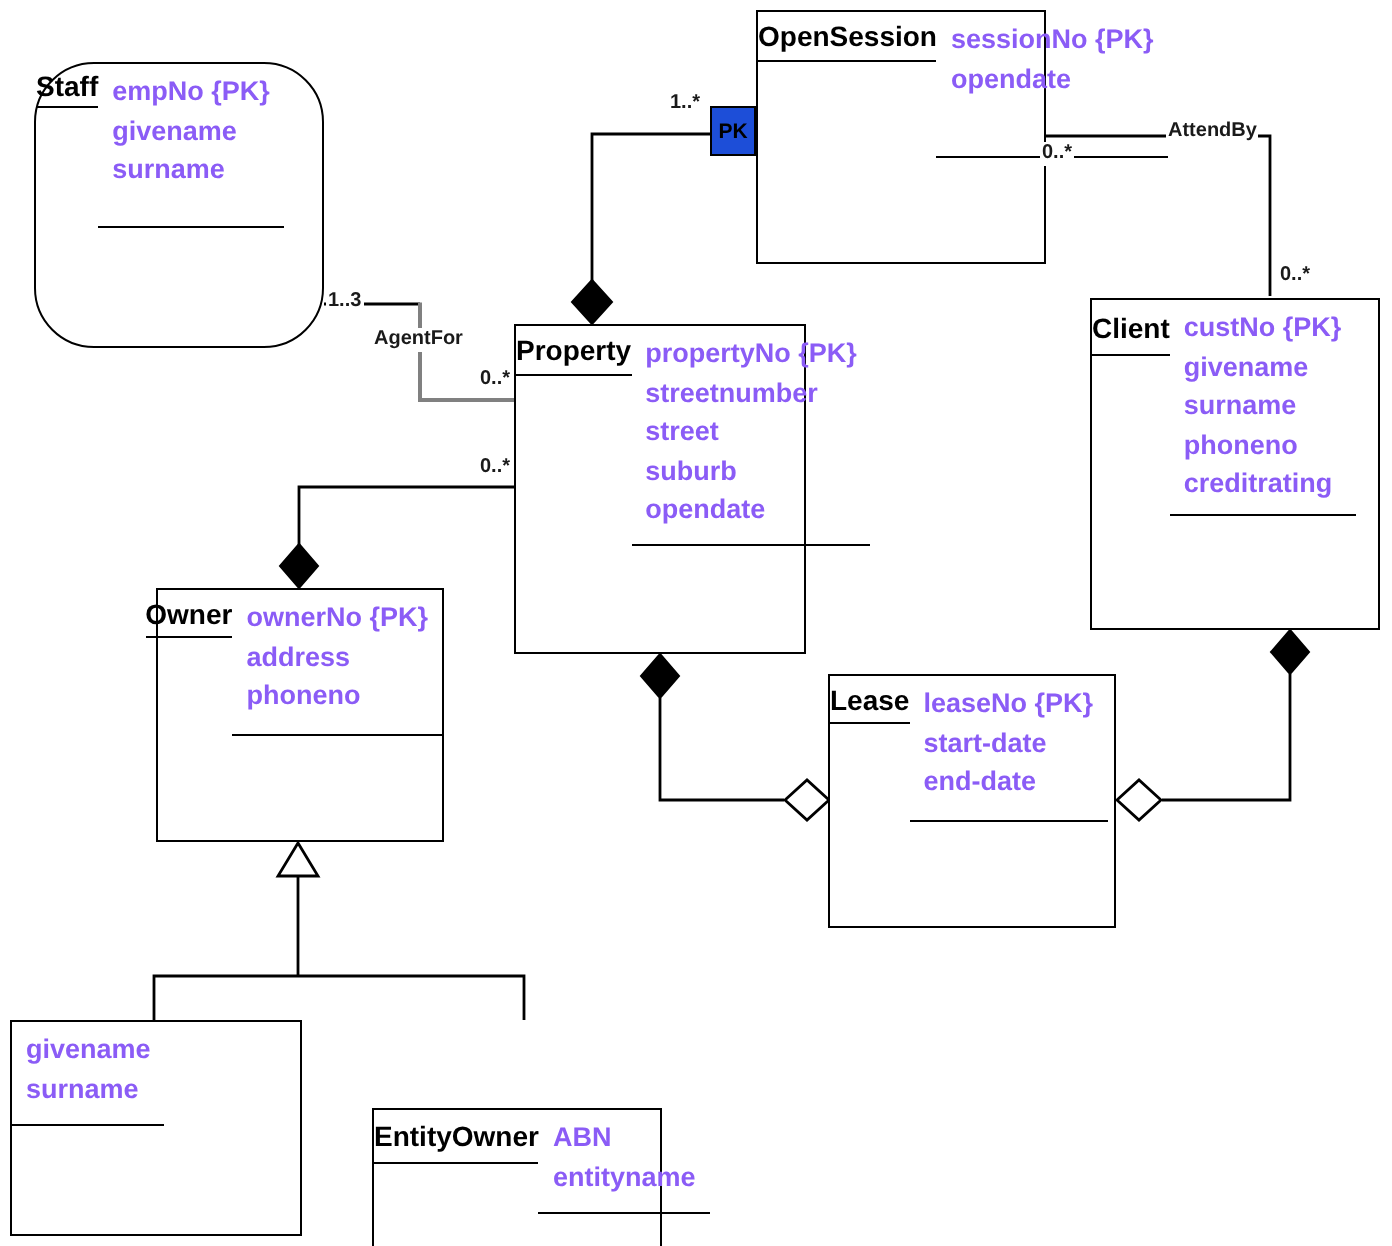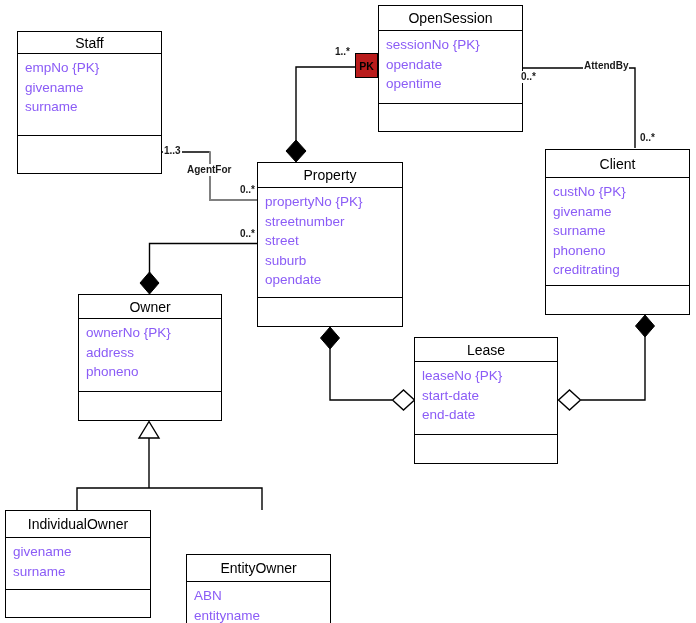--- a/index.html
+++ b/index.html
@@ -15,21 +15,21 @@
     position: absolute;
     left: 0; top: 0;
     width: 696px; height: 623px;
   }
   .uml-class {
     position: absolute;
     box-sizing: border-box;
     border: 1.5px solid #000000;
     background: #ffffff;
     display: flex;
-    flex-direction: column;
+    font-weight: bold;
   }
   .uml-title {
     box-sizing: border-box;
     border-bottom: 1.5px solid #000000;
     display: flex;
     align-items: center;
     justify-content: center;
     font-size: 14px;
     color: #000000;
     flex: 0 0 auto;
@@ -52,21 +52,21 @@
     color: #1a1a1a;
     background: #ffffff;
     padding: 0 1px;
     white-space: nowrap;
     line-height: 12px;
   }
   .qualifier-box {
     position: absolute;
     box-sizing: border-box;
     border: 1.5px solid #000000;
-    background: #b91c1c;
+    background: #1d4ed8;
     display: flex;
     align-items: center;
     justify-content: center;
     font-size: 10.5px;
     font-weight: bold;
     color: #000000;
   }
 </style>
 </head>
 <body>
@@ -106,36 +106,35 @@
       <polygon points="580.5,400 569.5,390 558.5,400 569.5,410" fill="#ffffff" stroke="#000000" stroke-width="1.4"></polygon>
     </g>
 
     <g>
       <polygon points="149,421.5 139,438 159,438" fill="#ffffff" stroke="#000000" stroke-width="1.4"></polygon>
       <path d="M149 438 V488" stroke="#000000" stroke-width="1.4" fill="none"></path>
       <path d="M77 510 V488 H262 V510" stroke="#000000" stroke-width="1.4" fill="none"></path>
     </g>
   </svg>
 
-  <div class="uml-class" style="left:17px; top:31px; width:145px; height:143px;">
+  <div class="uml-class" style="left:17px; top:31px; width:145px; height:143px;border-radius:30px;">
     <div class="uml-title" style="height:22px;">Staff</div>
     <div class="uml-attrs" style="height:82px;">
       <div>empNo {PK}</div>
       <div>givename</div>
       <div>surname</div>
     </div>
     <div class="uml-empty"></div>
   </div>
 
   <div class="uml-class" style="left:378px; top:5px; width:145px; height:127px;">
     <div class="uml-title" style="height:25px;">OpenSession</div>
     <div class="uml-attrs" style="height:73px;">
       <div>sessionNo {PK}</div>
       <div>opendate</div>
-      <div>opentime</div>
     </div>
     <div class="uml-empty"></div>
   </div>
 
   <div class="uml-class" style="left:257px; top:162px; width:146px; height:165px;">
     <div class="uml-title" style="height:25px;text-align:right;">Property</div>
     <div class="uml-attrs" style="height:110px;">
       <div>propertyNo {PK}</div>
       <div>streetnumber</div>
       <div>street</div>
@@ -171,21 +170,20 @@
     <div class="uml-title" style="height:24px;">Lease</div>
     <div class="uml-attrs" style="height:73px;">
       <div>leaseNo {PK}</div>
       <div>start-date</div>
       <div>end-date</div>
     </div>
     <div class="uml-empty"></div>
   </div>
 
   <div class="uml-class" style="left:5px; top:510px; width:146px; height:108px;">
-    <div class="uml-title" style="height:27px;">IndividualOwner</div>
     <div class="uml-attrs" style="height:52px;">
       <div>givename</div>
       <div>surname</div>
     </div>
     <div class="uml-empty"></div>
   </div>
 
   <div class="uml-class" style="left:186px; top:510px; width:145px; height:108px;margin-top:44px;">
     <div class="uml-title" style="height:27px;">EntityOwner</div>
     <div class="uml-attrs" style="height:52px;">

